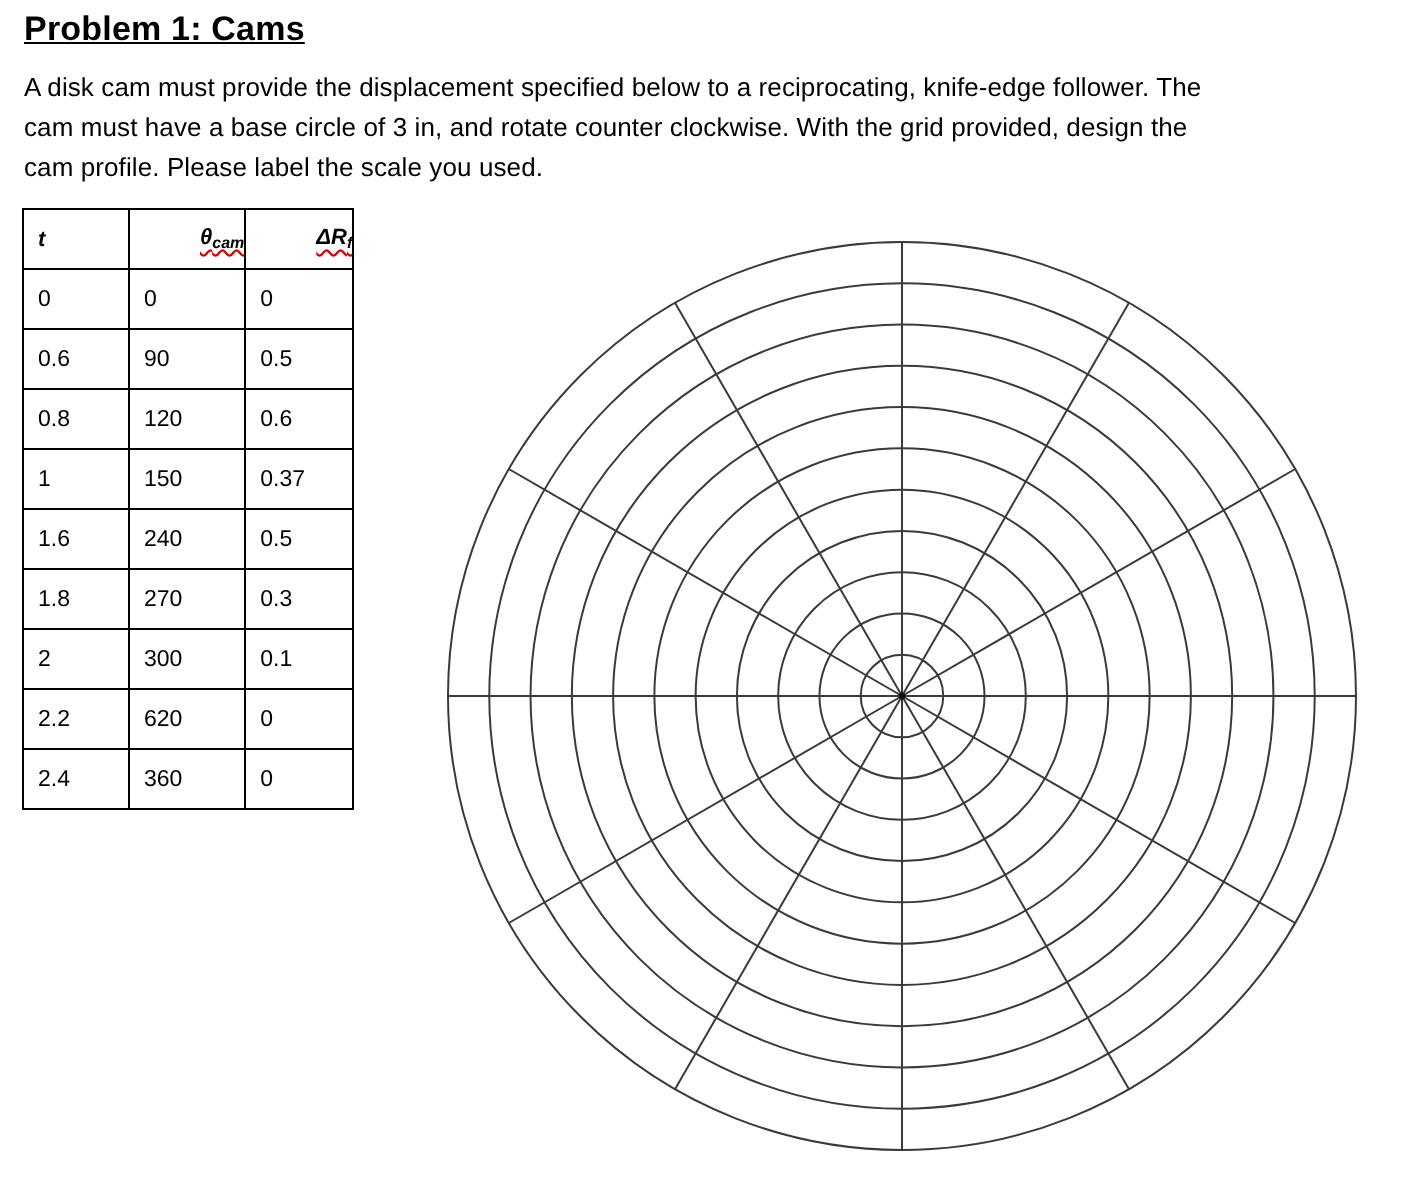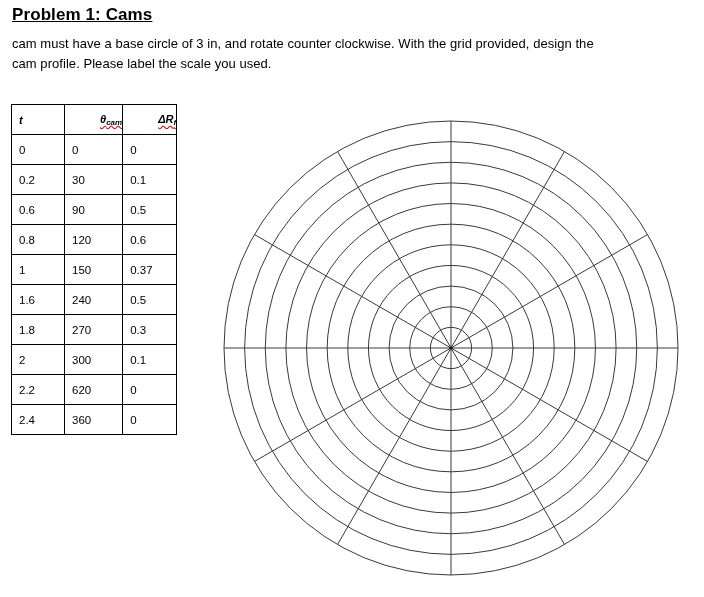--- a/index.html
+++ b/index.html
@@ -37,20 +37,21 @@
   .squiggle { text-decoration: underline wavy #d00000; text-underline-offset: 2px; margin-left: 28px; }
   .sub { font-size: 8px; vertical-align: -2px; }
   svg.grid { position: absolute; left: 0; top: 0; }
 </style>
 </head>
 <body>
 
 <div class="title">Problem 1: Cams</div>
 
 <div class="para">
+  <span>A disk cam must provide the displacement specified below to a reciprocating, knife-edge follower. The</span>
   <span>cam must have a base circle of 3 in, and rotate counter clockwise. With the grid provided, design the</span>
   <span>cam profile. Please label the scale you used.</span>
 </div>
 
 <table class="data">
   <thead>
     <tr>
       <th class="c1"><span>t</span></th>
       <th class="c2">
         <span class="squiggle"><span>θ</span><span class="sub">cam</span></span>
@@ -58,25 +59,20 @@
       <th class="c3">
         <span class="squiggle"><span>ΔR</span><span class="sub">f</span></span>
       </th>
     </tr>
   </thead>
   <tbody id="tbody">
       <tr>
         <td>0</td>
         <td>0</td>
         <td>0</td>
-      </tr>
-      <tr>
-        <td>0.2</td>
-        <td>30</td>
-        <td>0.1</td>
       </tr>
       <tr>
         <td>0.6</td>
         <td>90</td>
         <td>0.5</td>
       </tr>
       <tr>
         <td>0.8</td>
         <td>120</td>
         <td>0.6</td>

